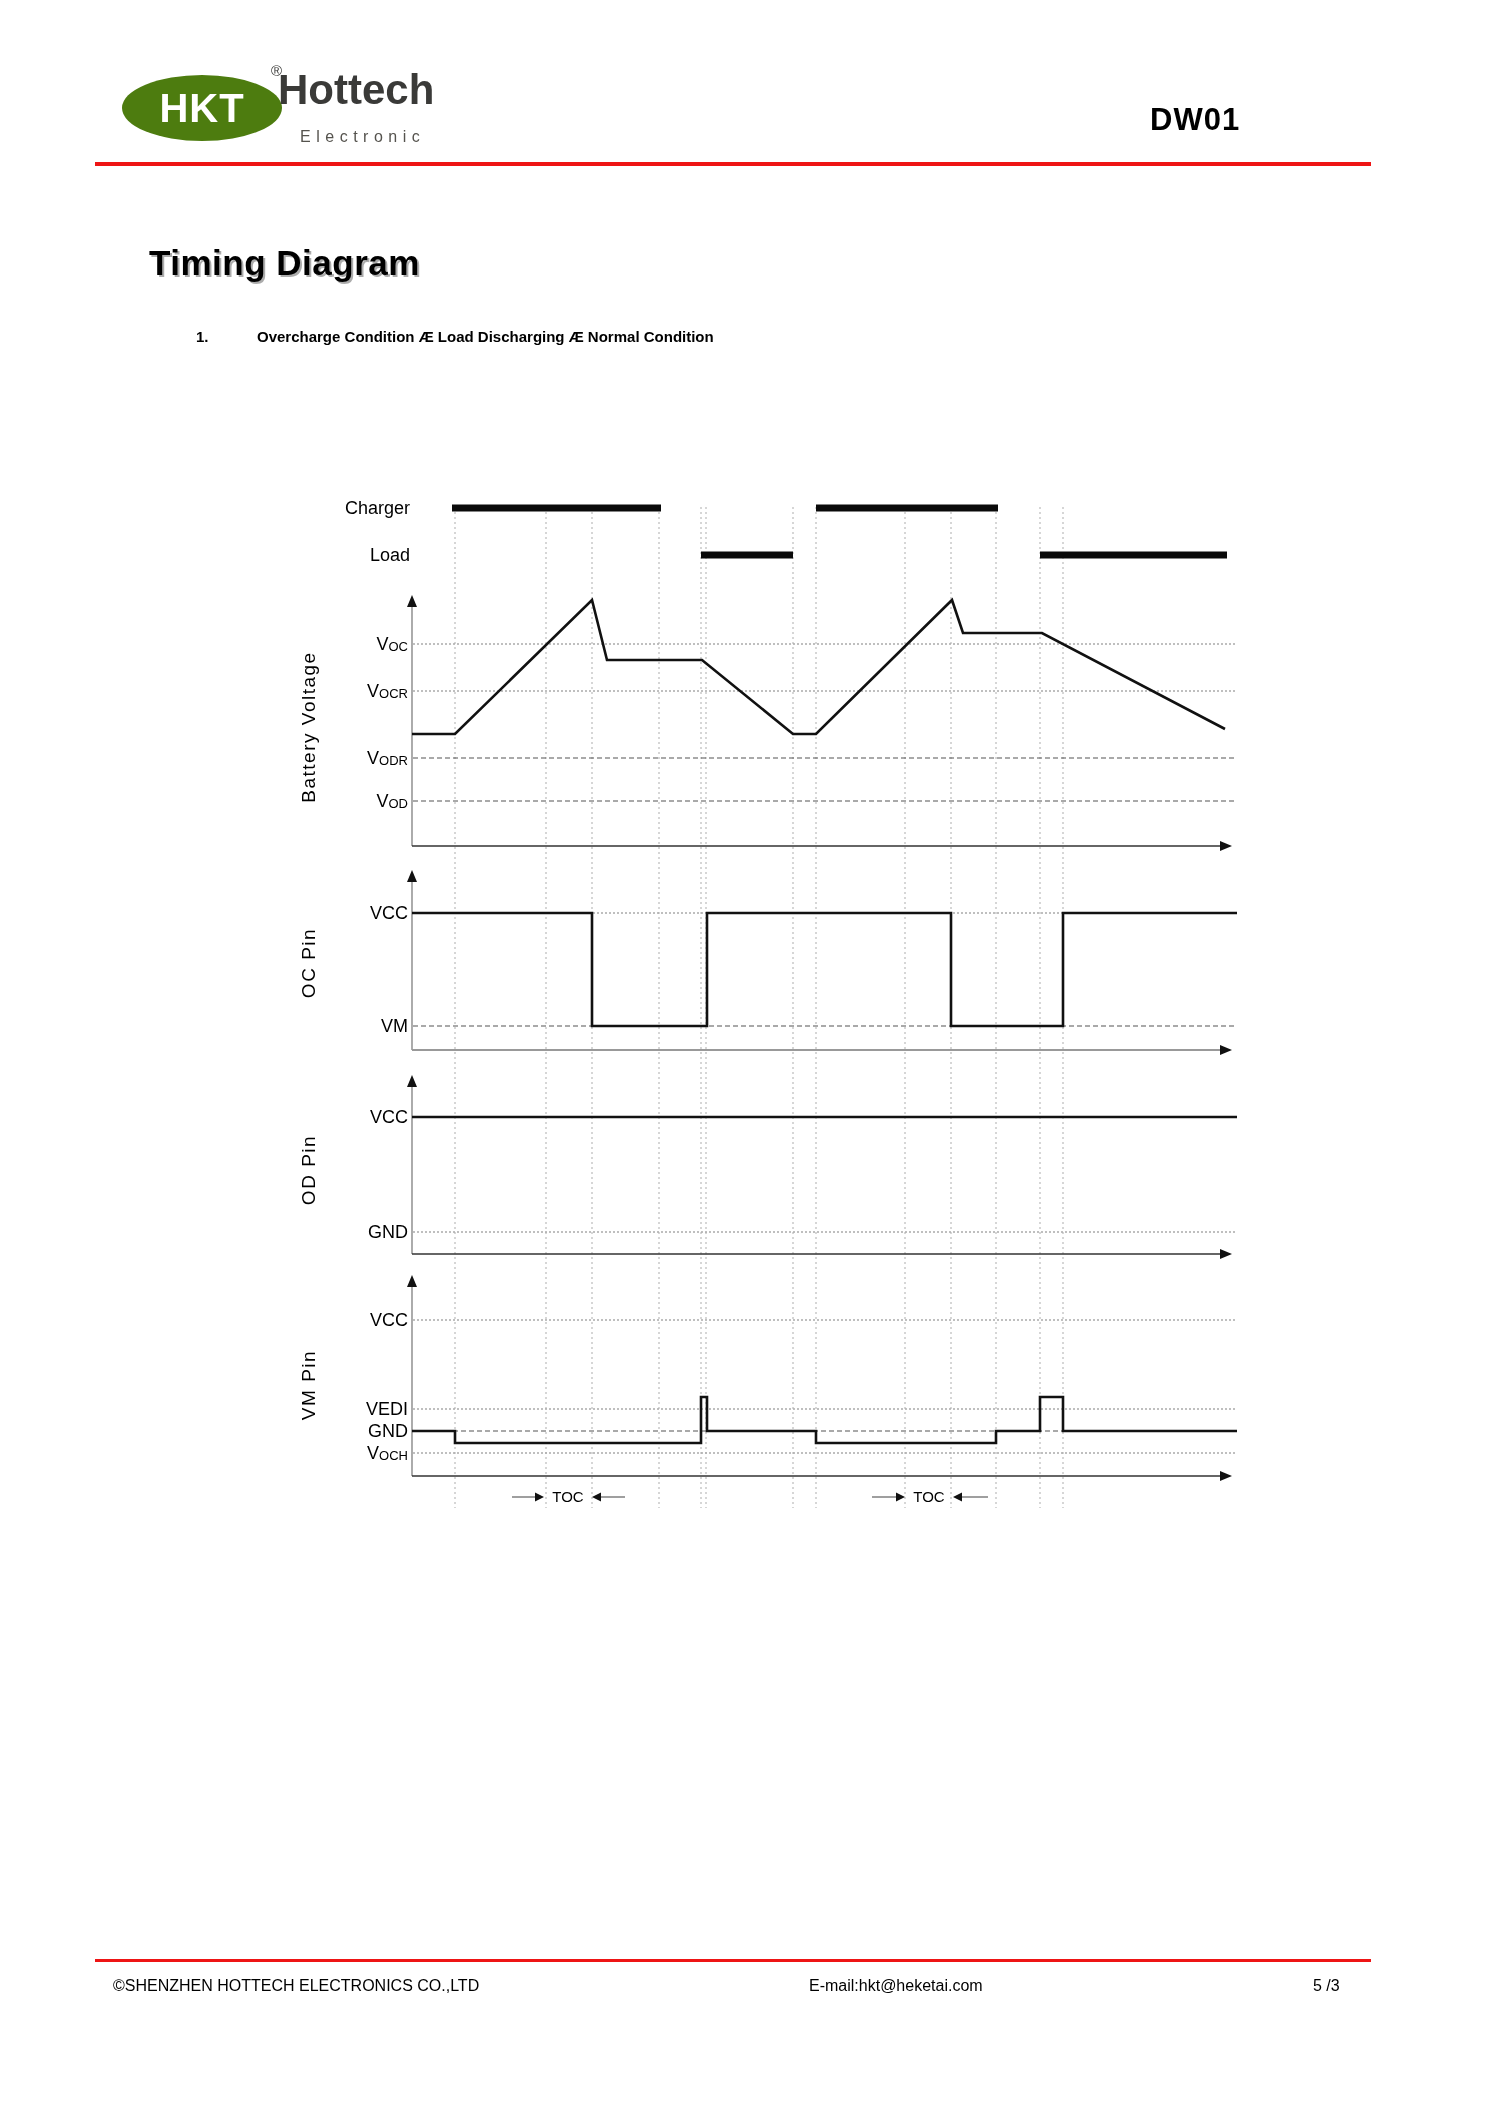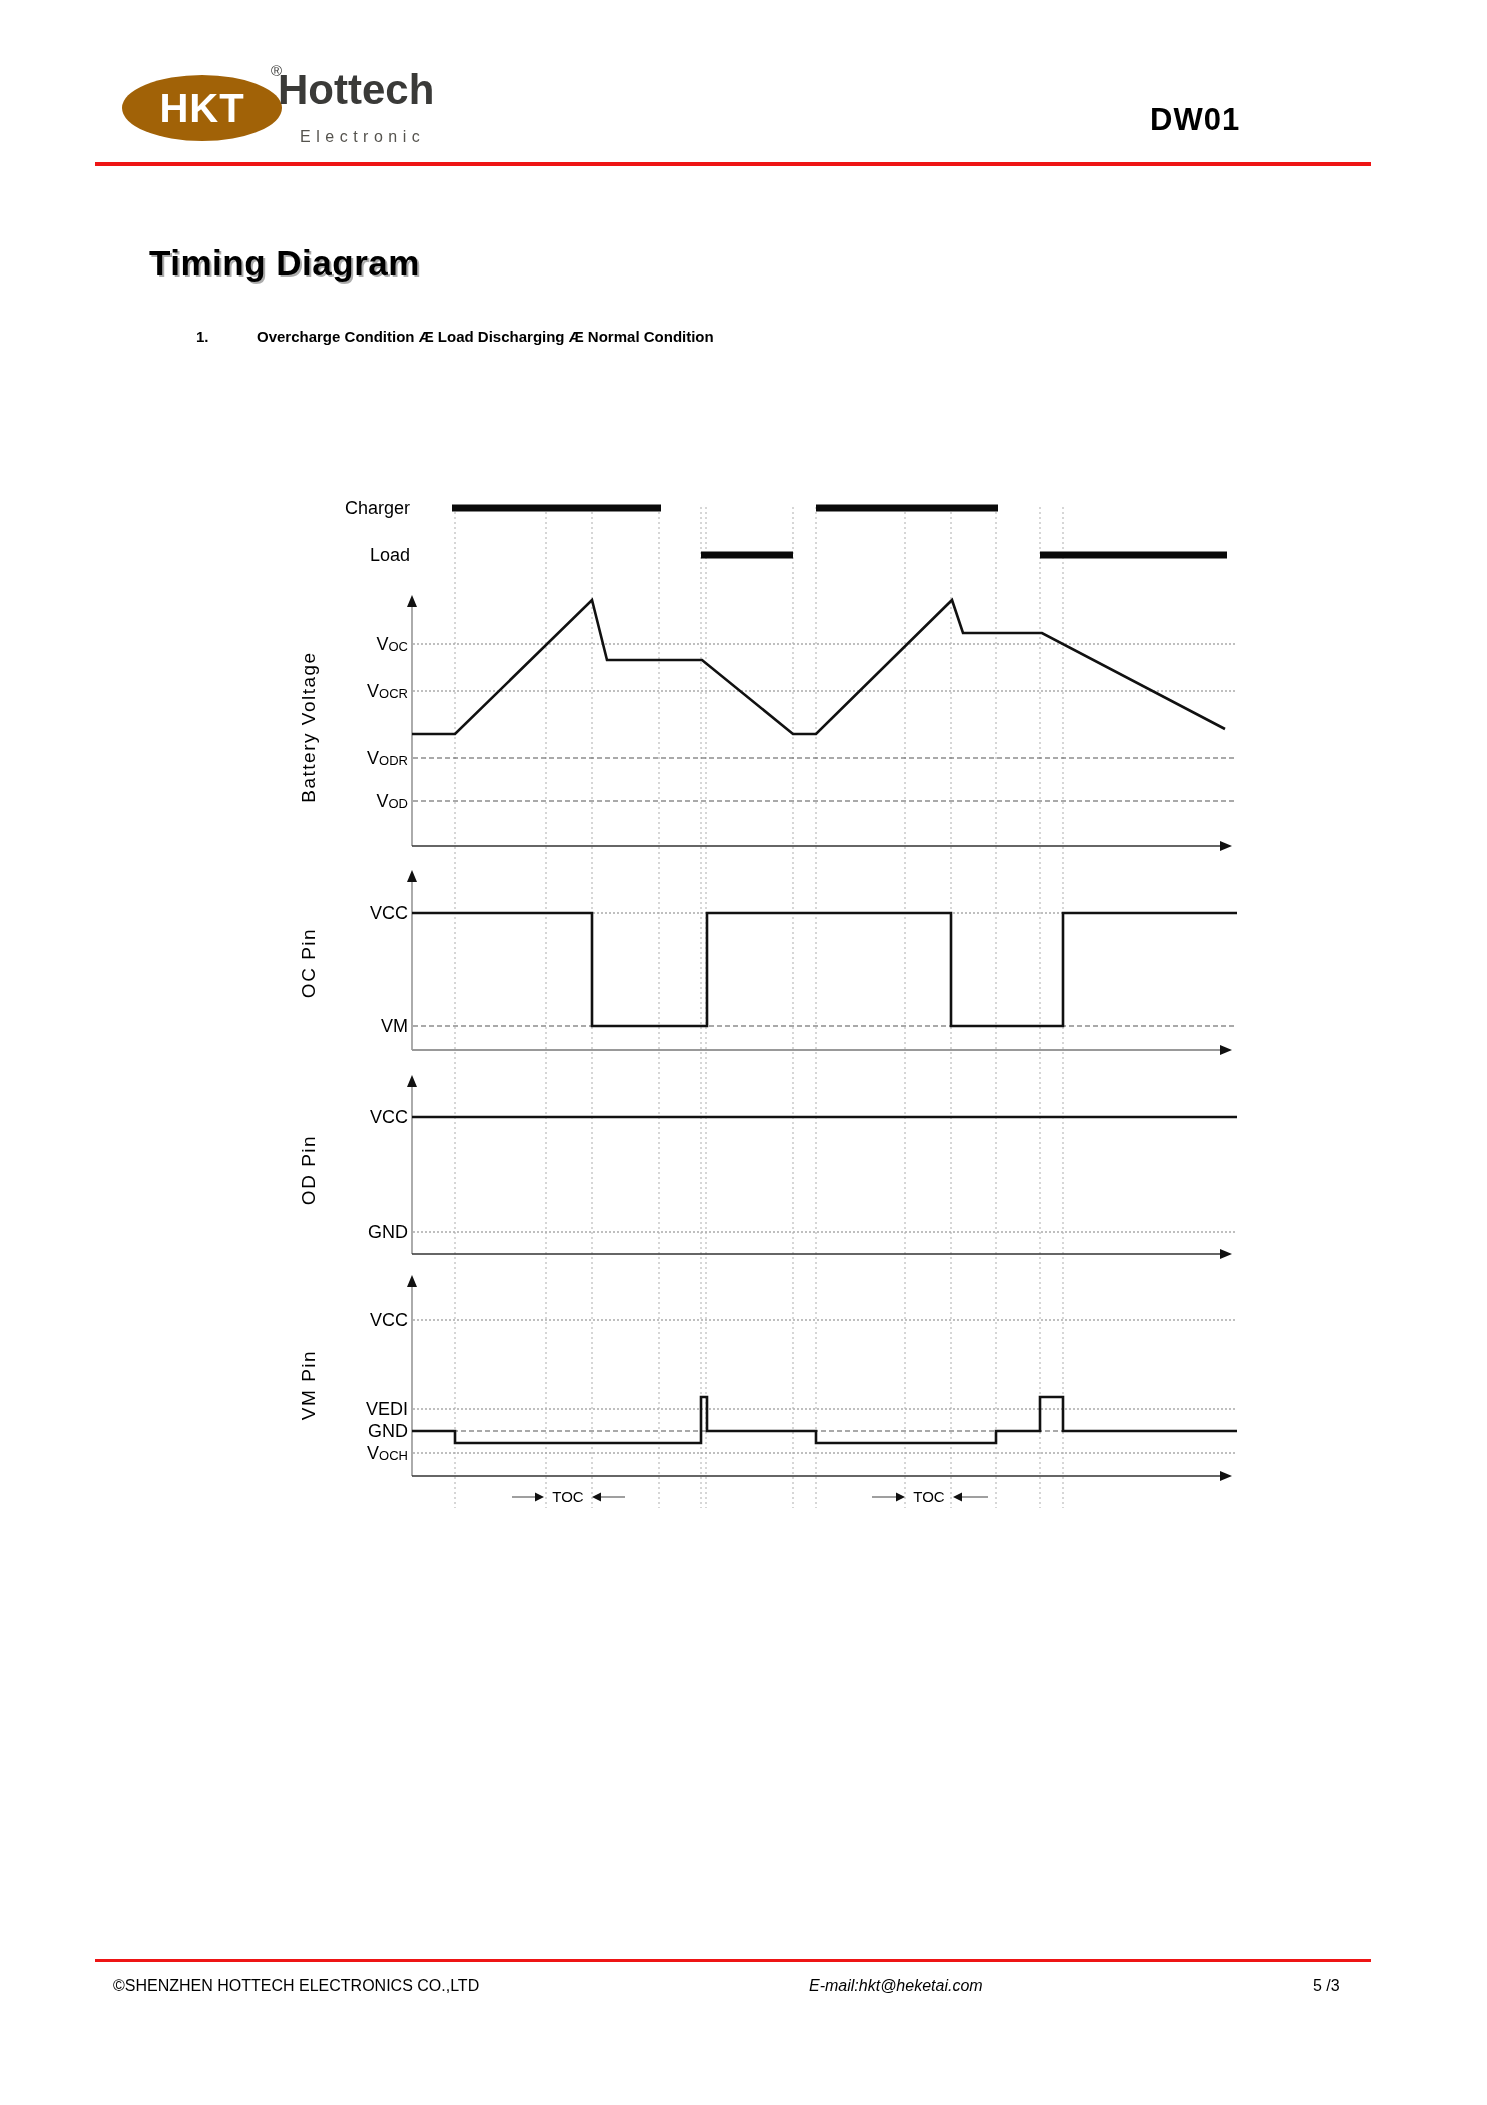--- a/index.html
+++ b/index.html
@@ -17,28 +17,28 @@
   .rule-top{top:162px;}
   .rule-bottom{top:1959px;height:3px;}
   
   .page-title{left:137px;top:243px;font-size:35px;font-weight:bold;letter-spacing:.5px;
     text-shadow:2px 1.5px 0 rgba(70,70,70,.45);margin-left:12px;}
   .section-heading{left:196px;top:328px;font-size:15px;font-weight:bold;}
   .section-num{display:inline-block;width:61px;}
   
   .footer-text{top:1977px;font-size:16px;}
   .f-left{left:113px;text-align:center;}
-  .f-center{left:809px;font-style:italic;}
+  .f-center{left:809px;}
   .f-right{left:1313px;}
   svg text{font-family:"Liberation Sans",sans-serif;}
 </style>
 </head>
 <body>
 
-<div class="abs logo-ellipse" id="logo-badge" style="background: #a16207;">
+<div class="abs logo-ellipse" id="logo-badge" style="background: #4d7c0f;">
   <span class="logo-hkt">HKT</span>
 </div>
 <span class="abs logo-reg">®</span>
 <span class="abs logo-name">Hottech</span>
 <span class="abs logo-sub">Electronic</span>
 <div class="abs doc-id">DW01</div>
 <div class="abs rule rule-top" id="rule-top" style="background: rgb(238, 21, 21);"></div>
 
 <div class="abs page-title">Timing Diagram</div>
 <div class="abs section-heading">

